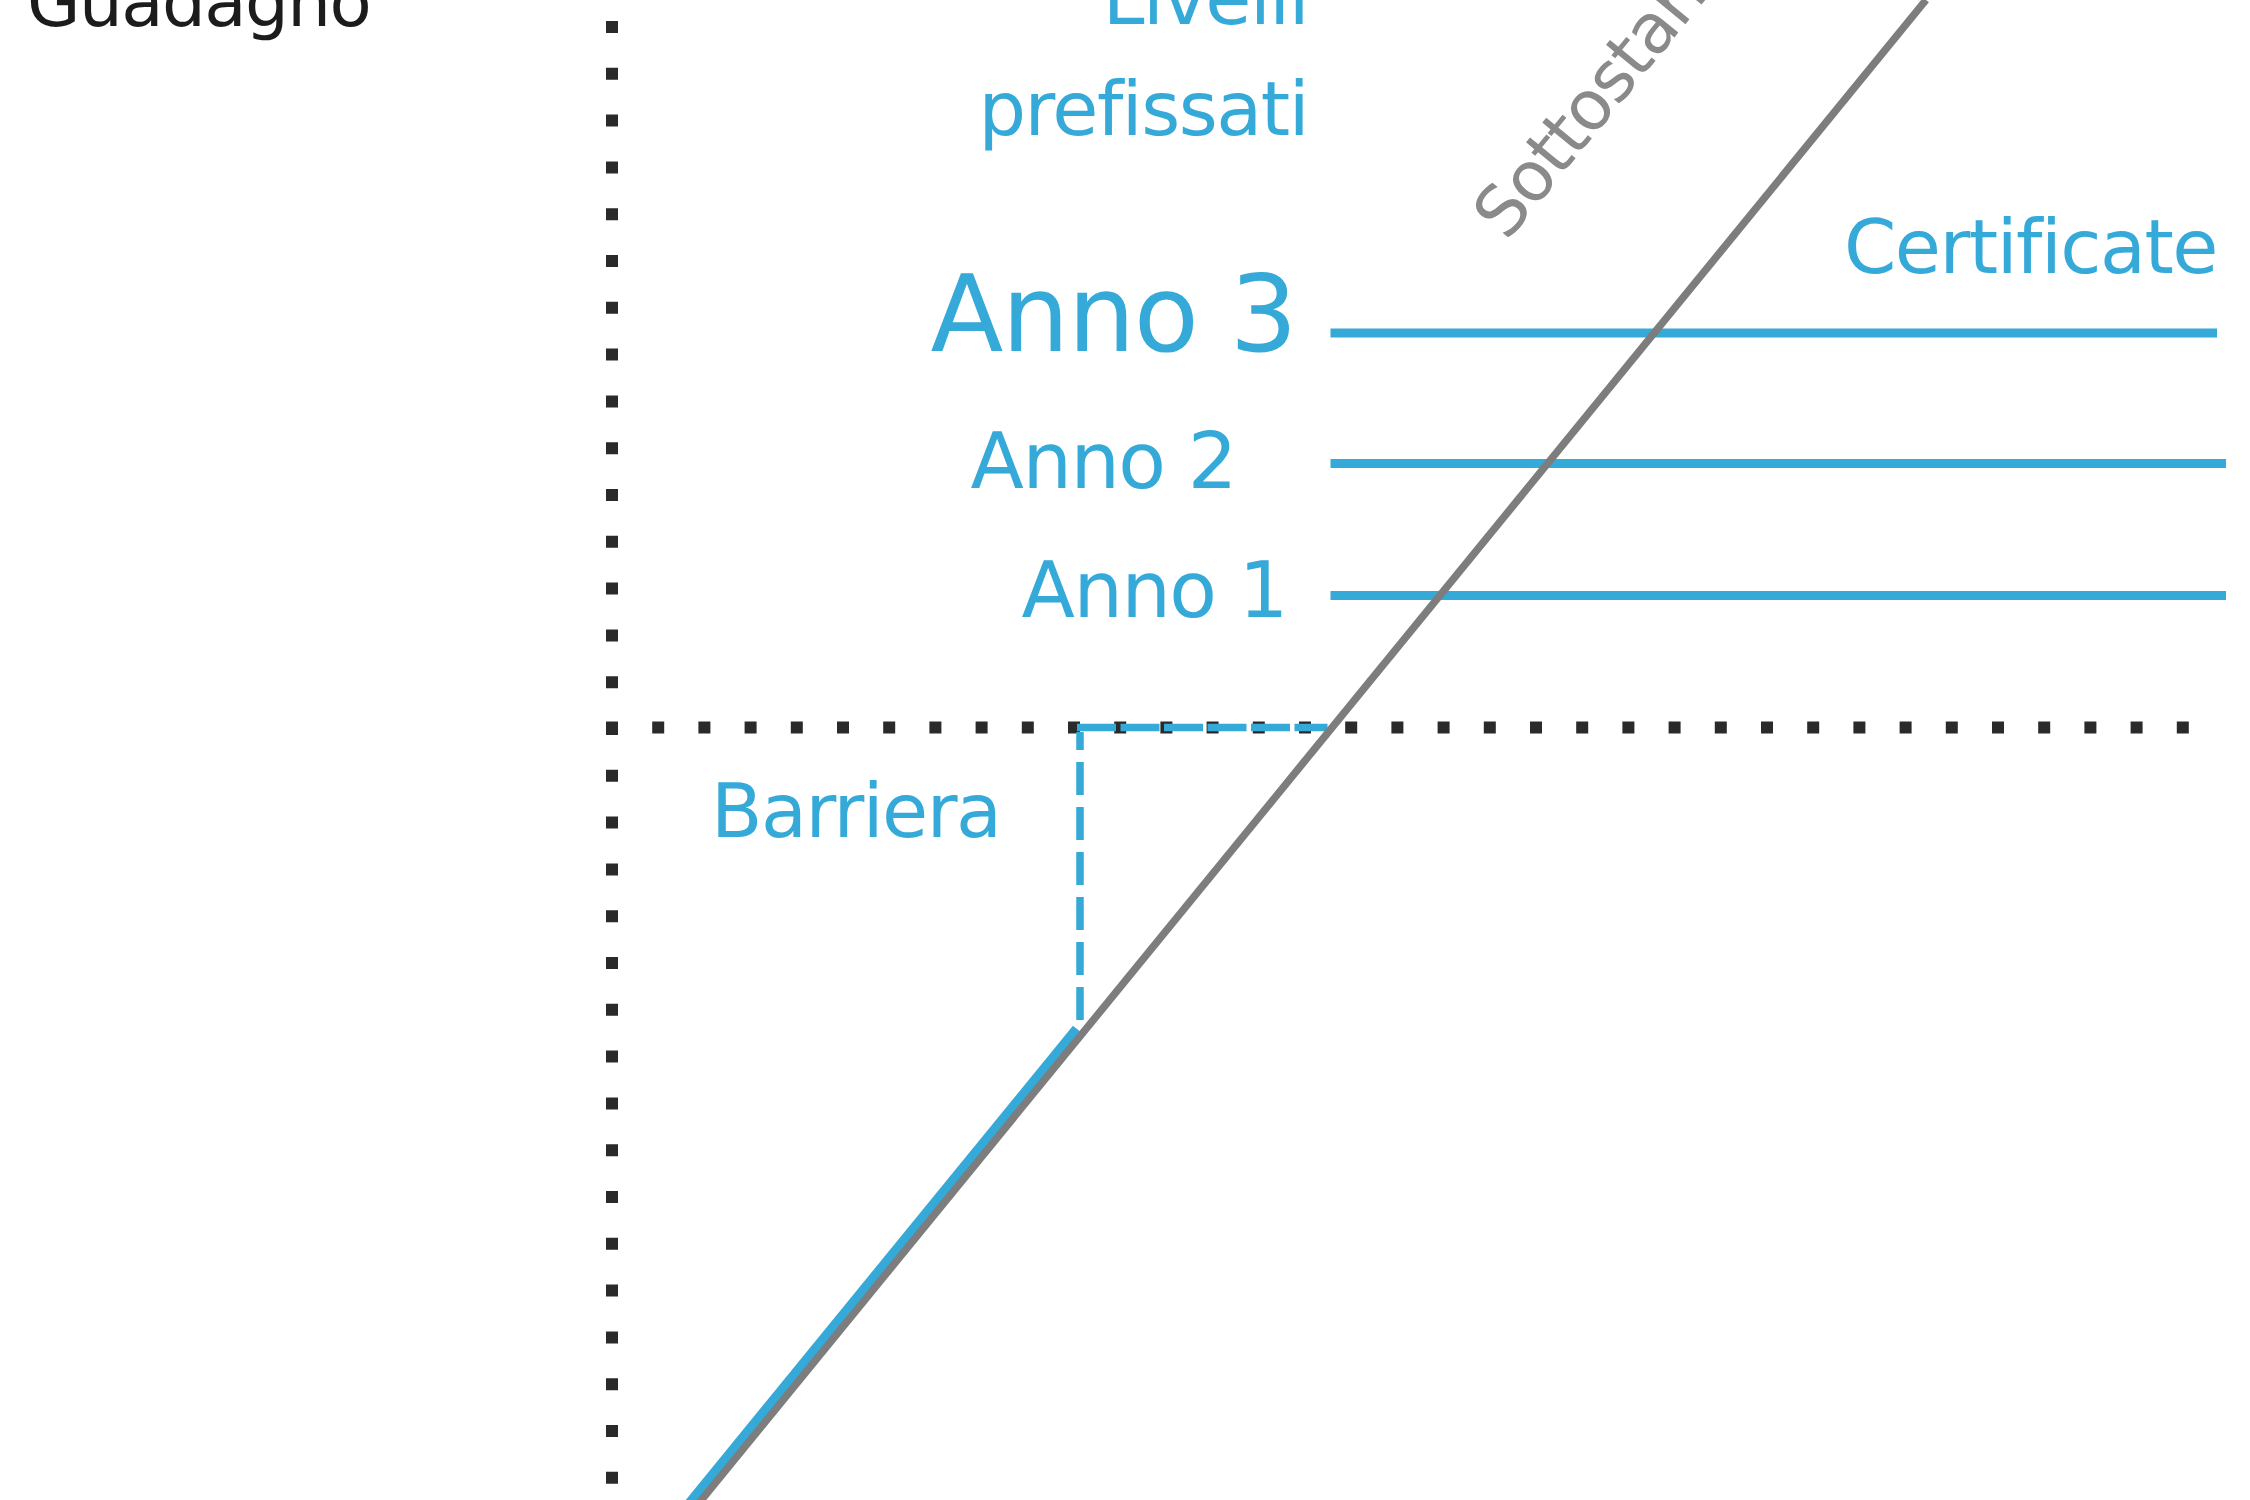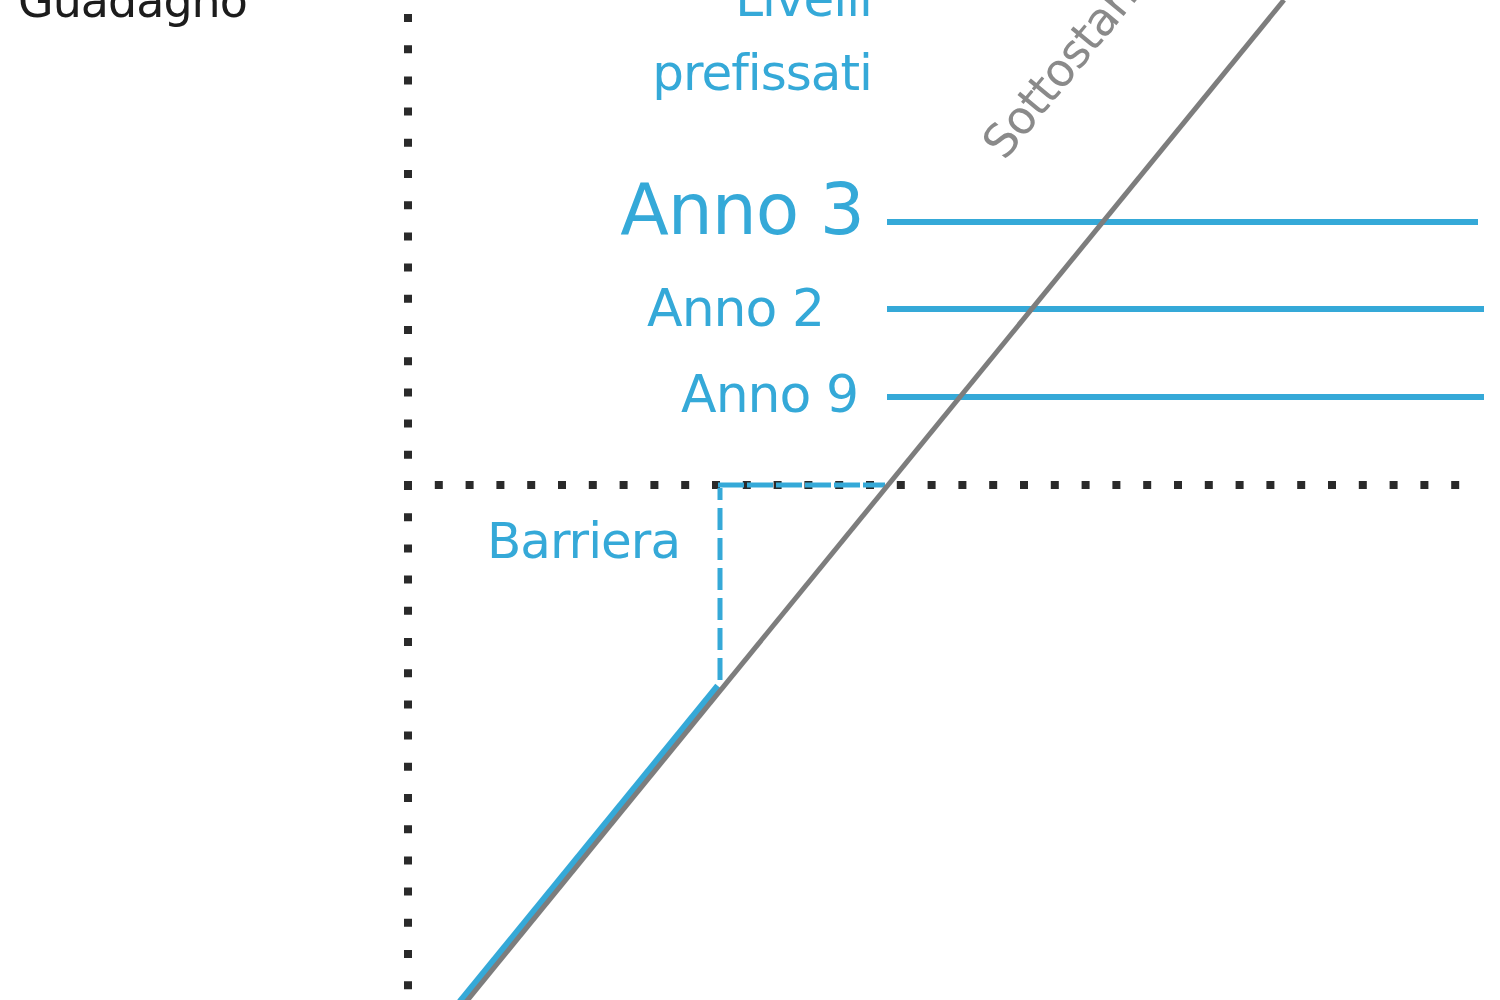--- a/index.html
+++ b/index.html
@@ -32,21 +32,21 @@
     .dark { color: #1c1c1c; }
     .gray { color: #8a8a8a; }
 
     .lbl-guadagno { left: 18px; top: -22px; font-size: 46px; }
     .lbl-livelli-1 { right: 628px; top: -26px; font-size: 50px; text-align: right; }
     .lbl-livelli-2 { right: 628px; top: 48px; font-size: 50px; text-align: right; margin-left: 40px; }
     .lbl-certificate { right: 22px; top: 140px; font-size: 50px; }
     .lbl-anno3 { right: 636px; top: 174px; font-size: 71px; }
     .lbl-anno2 { right: 676px; top: 282px; font-size: 52px; }
     .lbl-anno1 { right: 642px; top: 368px; font-size: 52px; }
-    .lbl-barriera { left: 474px; top: 516px; font-size: 50px; margin-left: 13px; }
+    .lbl-barriera { left: 474px; top: 516px; font-size: 50px; }
     .lbl-sottostante {
       left: 1010px; top: 120px; font-size: 46px;
       transform-origin: left bottom;
       transform: rotate(-50.7deg);
     }
   </style>
 </head>
 <body>
 
 <div id="diagram">
@@ -67,21 +67,22 @@
 
     <line x1="466" y1="1002" x2="1284" y2="0" stroke="#7d7d7d" stroke-width="5"></line>
   </svg>
 
   
   <div class="label dark lbl-guadagno">Guadagno</div>
 
   <div class="label blue lbl-livelli-1">Livelli</div>
   <div class="label blue lbl-livelli-2">prefissati</div>
 
+  <div class="label blue lbl-certificate">Certificate</div>
 
   <div class="label blue lbl-anno3">Anno 3</div>
   <div class="label blue lbl-anno2">Anno 2</div>
-  <div class="label blue lbl-anno1">Anno 9</div>
+  <div class="label blue lbl-anno1">Anno 1</div>
 
   <div class="label blue lbl-barriera">Barriera</div>
 
   <div class="label gray lbl-sottostante">Sottostante</div>
 </div>
 
 </body></html>

